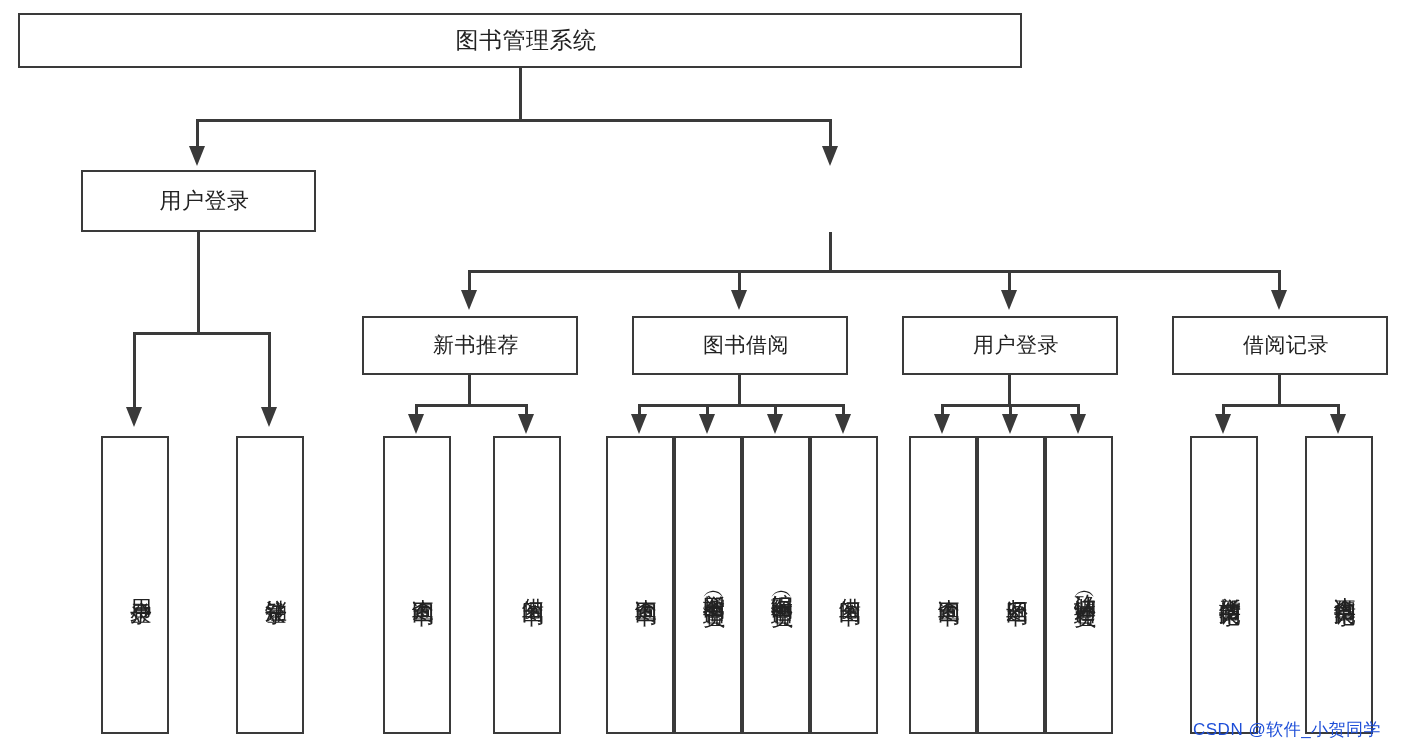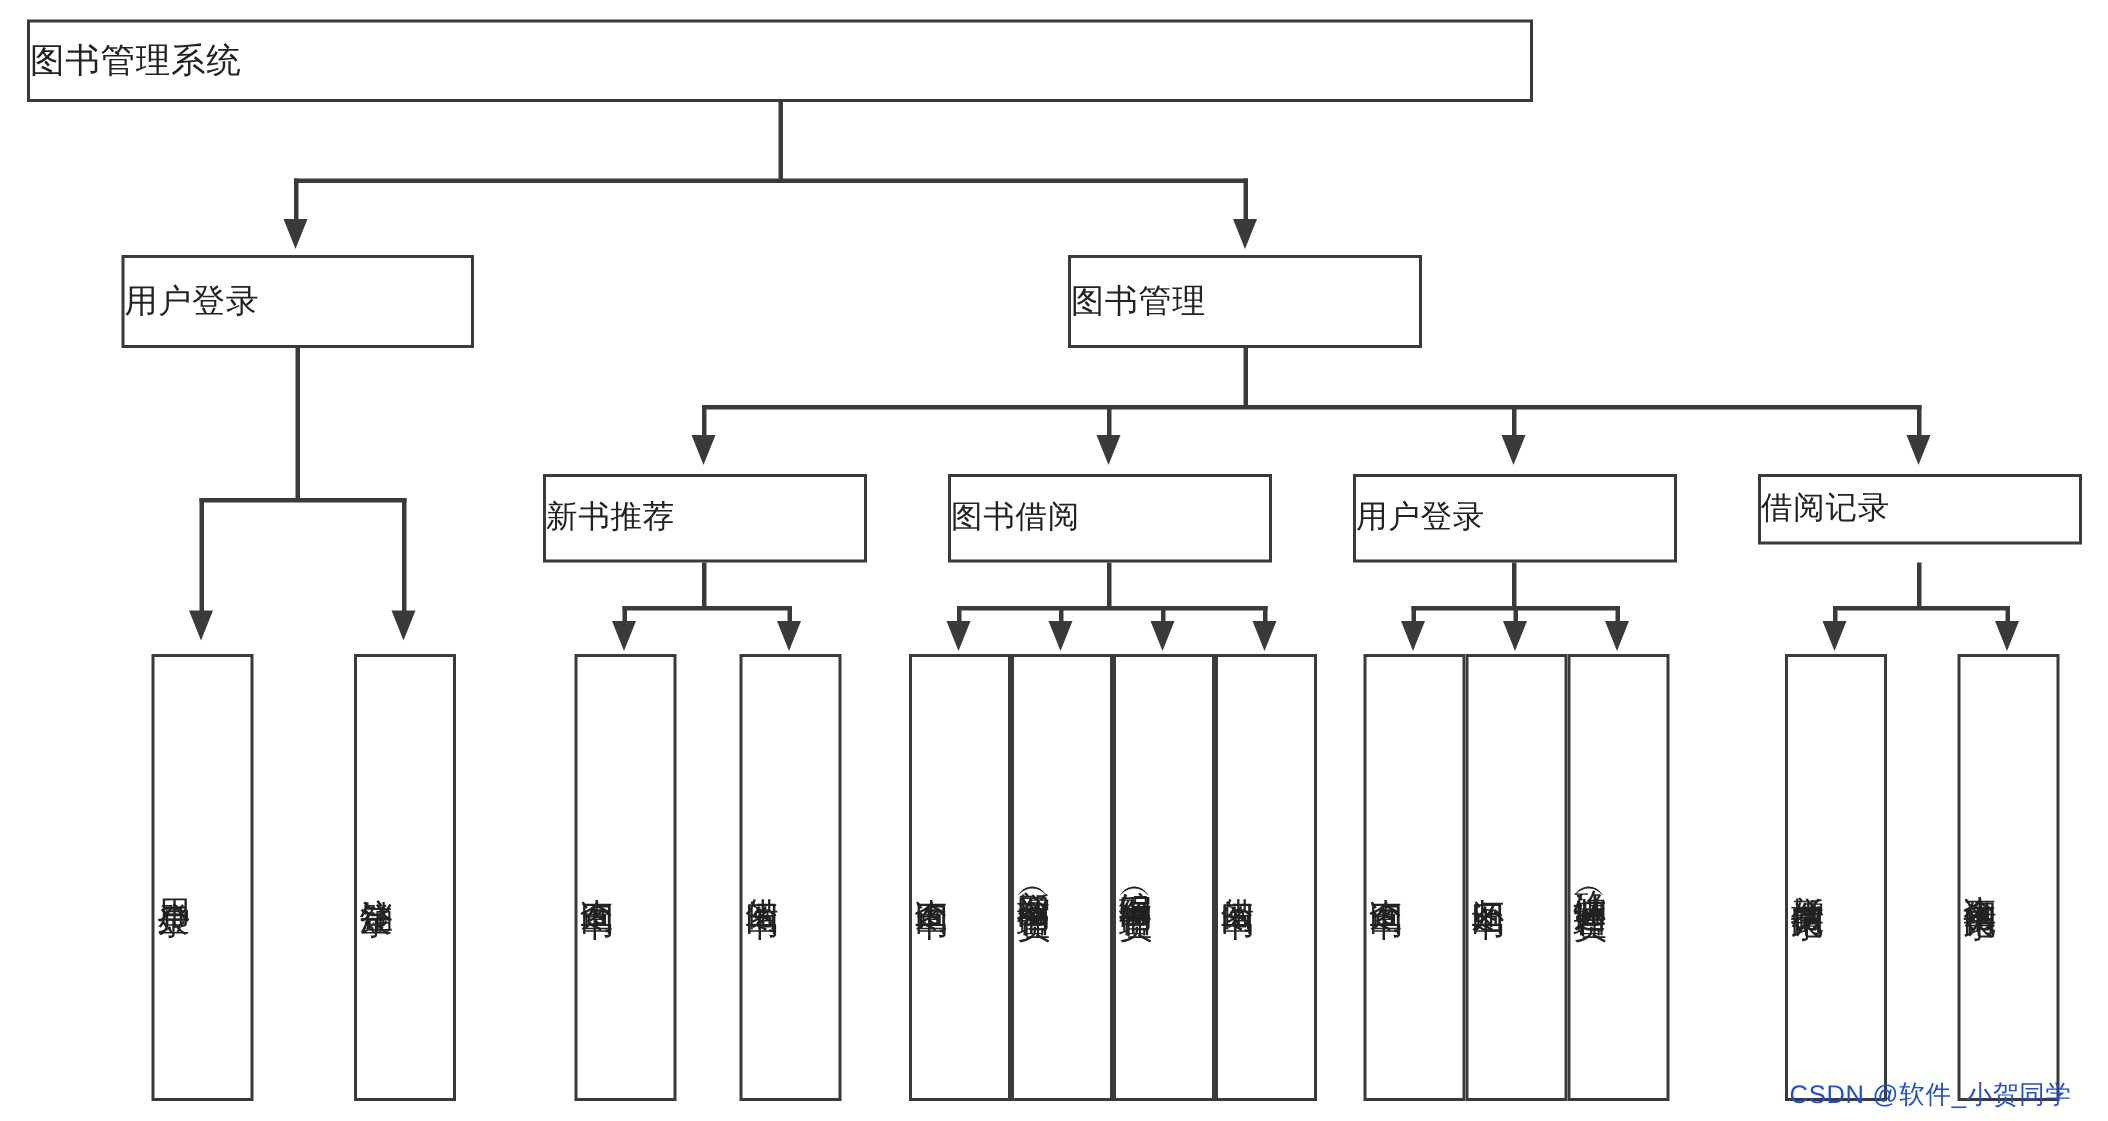--- a/index.html
+++ b/index.html
@@ -19,21 +19,23 @@
     overflow: hidden;
   }
   
   .node {
     position: absolute;
     box-sizing: border-box;
     background: #ffffff;
     border: 2px solid #3a3a3a;
     display: flex;
     align-items: center;
+    justify-content: center;
     color: #222222;
+    padding-left: 12px;
   }
   .node .label {
     display: block;
     text-align: center;
     line-height: 1.05;
     letter-spacing: 0.5px;
   }
   .node-root .label  { font-size: 23px; }
   .node-l2 .label    { font-size: 22px; }
   .node-l3 .label    { font-size: 21px; }
@@ -95,23 +97,20 @@
   <div class="seg seg-v" style="left:196px; top:119px; width:3px; height:30px;"></div>
   <div class="arrow" style="left:189px; top:146px;"></div>
 
   <div class="seg seg-v" style="left:829px; top:119px; width:3px; height:30px;"></div>
   <div class="arrow" style="left:822px; top:146px;"></div>
 
   <div class="node node-l2" style="left:81px; top:170px; width:235px; height:62px;">
     <span class="label">用户登录</span>
   </div>
 
-  <div class="node node-l2" style="left:712px; top:170px; width:236px; height:62px;">
-    <span class="label">图书管理</span>
-  </div>
 
   <div class="seg seg-v" style="left:197px; top:232px; width:3px; height:101px;"></div>
   <div class="seg seg-h" style="left:133px; top:332px; width:138px; height:3px;"></div>
   <div class="seg seg-v" style="left:133px; top:332px; width:3px; height:78px;"></div>
   <div class="arrow" style="left:126px; top:407px;"></div>
   <div class="seg seg-v" style="left:268px; top:332px; width:3px; height:78px;"></div>
   <div class="arrow" style="left:261px; top:407px;"></div>
 
   <div class="seg seg-v" style="left:829px; top:232px; width:3px; height:40px;"></div>
   <div class="seg seg-h" style="left:468px; top:270px; width:813px; height:3px;"></div>
@@ -130,21 +129,21 @@
 
   <div class="node node-l3" style="left:362px; top:316px; width:216px; height:59px;">
     <span class="label">新书推荐</span>
   </div>
   <div class="node node-l3" style="left:632px; top:316px; width:216px; height:59px;">
     <span class="label">图书借阅</span>
   </div>
   <div class="node node-l3" style="left:902px; top:316px; width:216px; height:59px;">
     <span class="label">用户登录</span>
   </div>
-  <div class="node node-l3" style="left:1172px; top:316px; width:216px; height:47px;">
+  <div class="node node-l3" style="left:1172px; top:316px; width:216px; height:59px;">
     <span class="label">借阅记录</span>
   </div>
 
   <div class="seg seg-v" style="left:468px; top:375px; width:3px; height:31px;"></div>
   <div class="seg seg-h" style="left:415px; top:404px; width:113px; height:3px;"></div>
   <div class="seg seg-v" style="left:415px; top:404px; width:3px; height:12px;"></div>
   <div class="arrow" style="left:408px; top:414px;"></div>
   <div class="seg seg-v" style="left:525px; top:404px; width:3px; height:12px;"></div>
   <div class="arrow" style="left:518px; top:414px;"></div>
 

